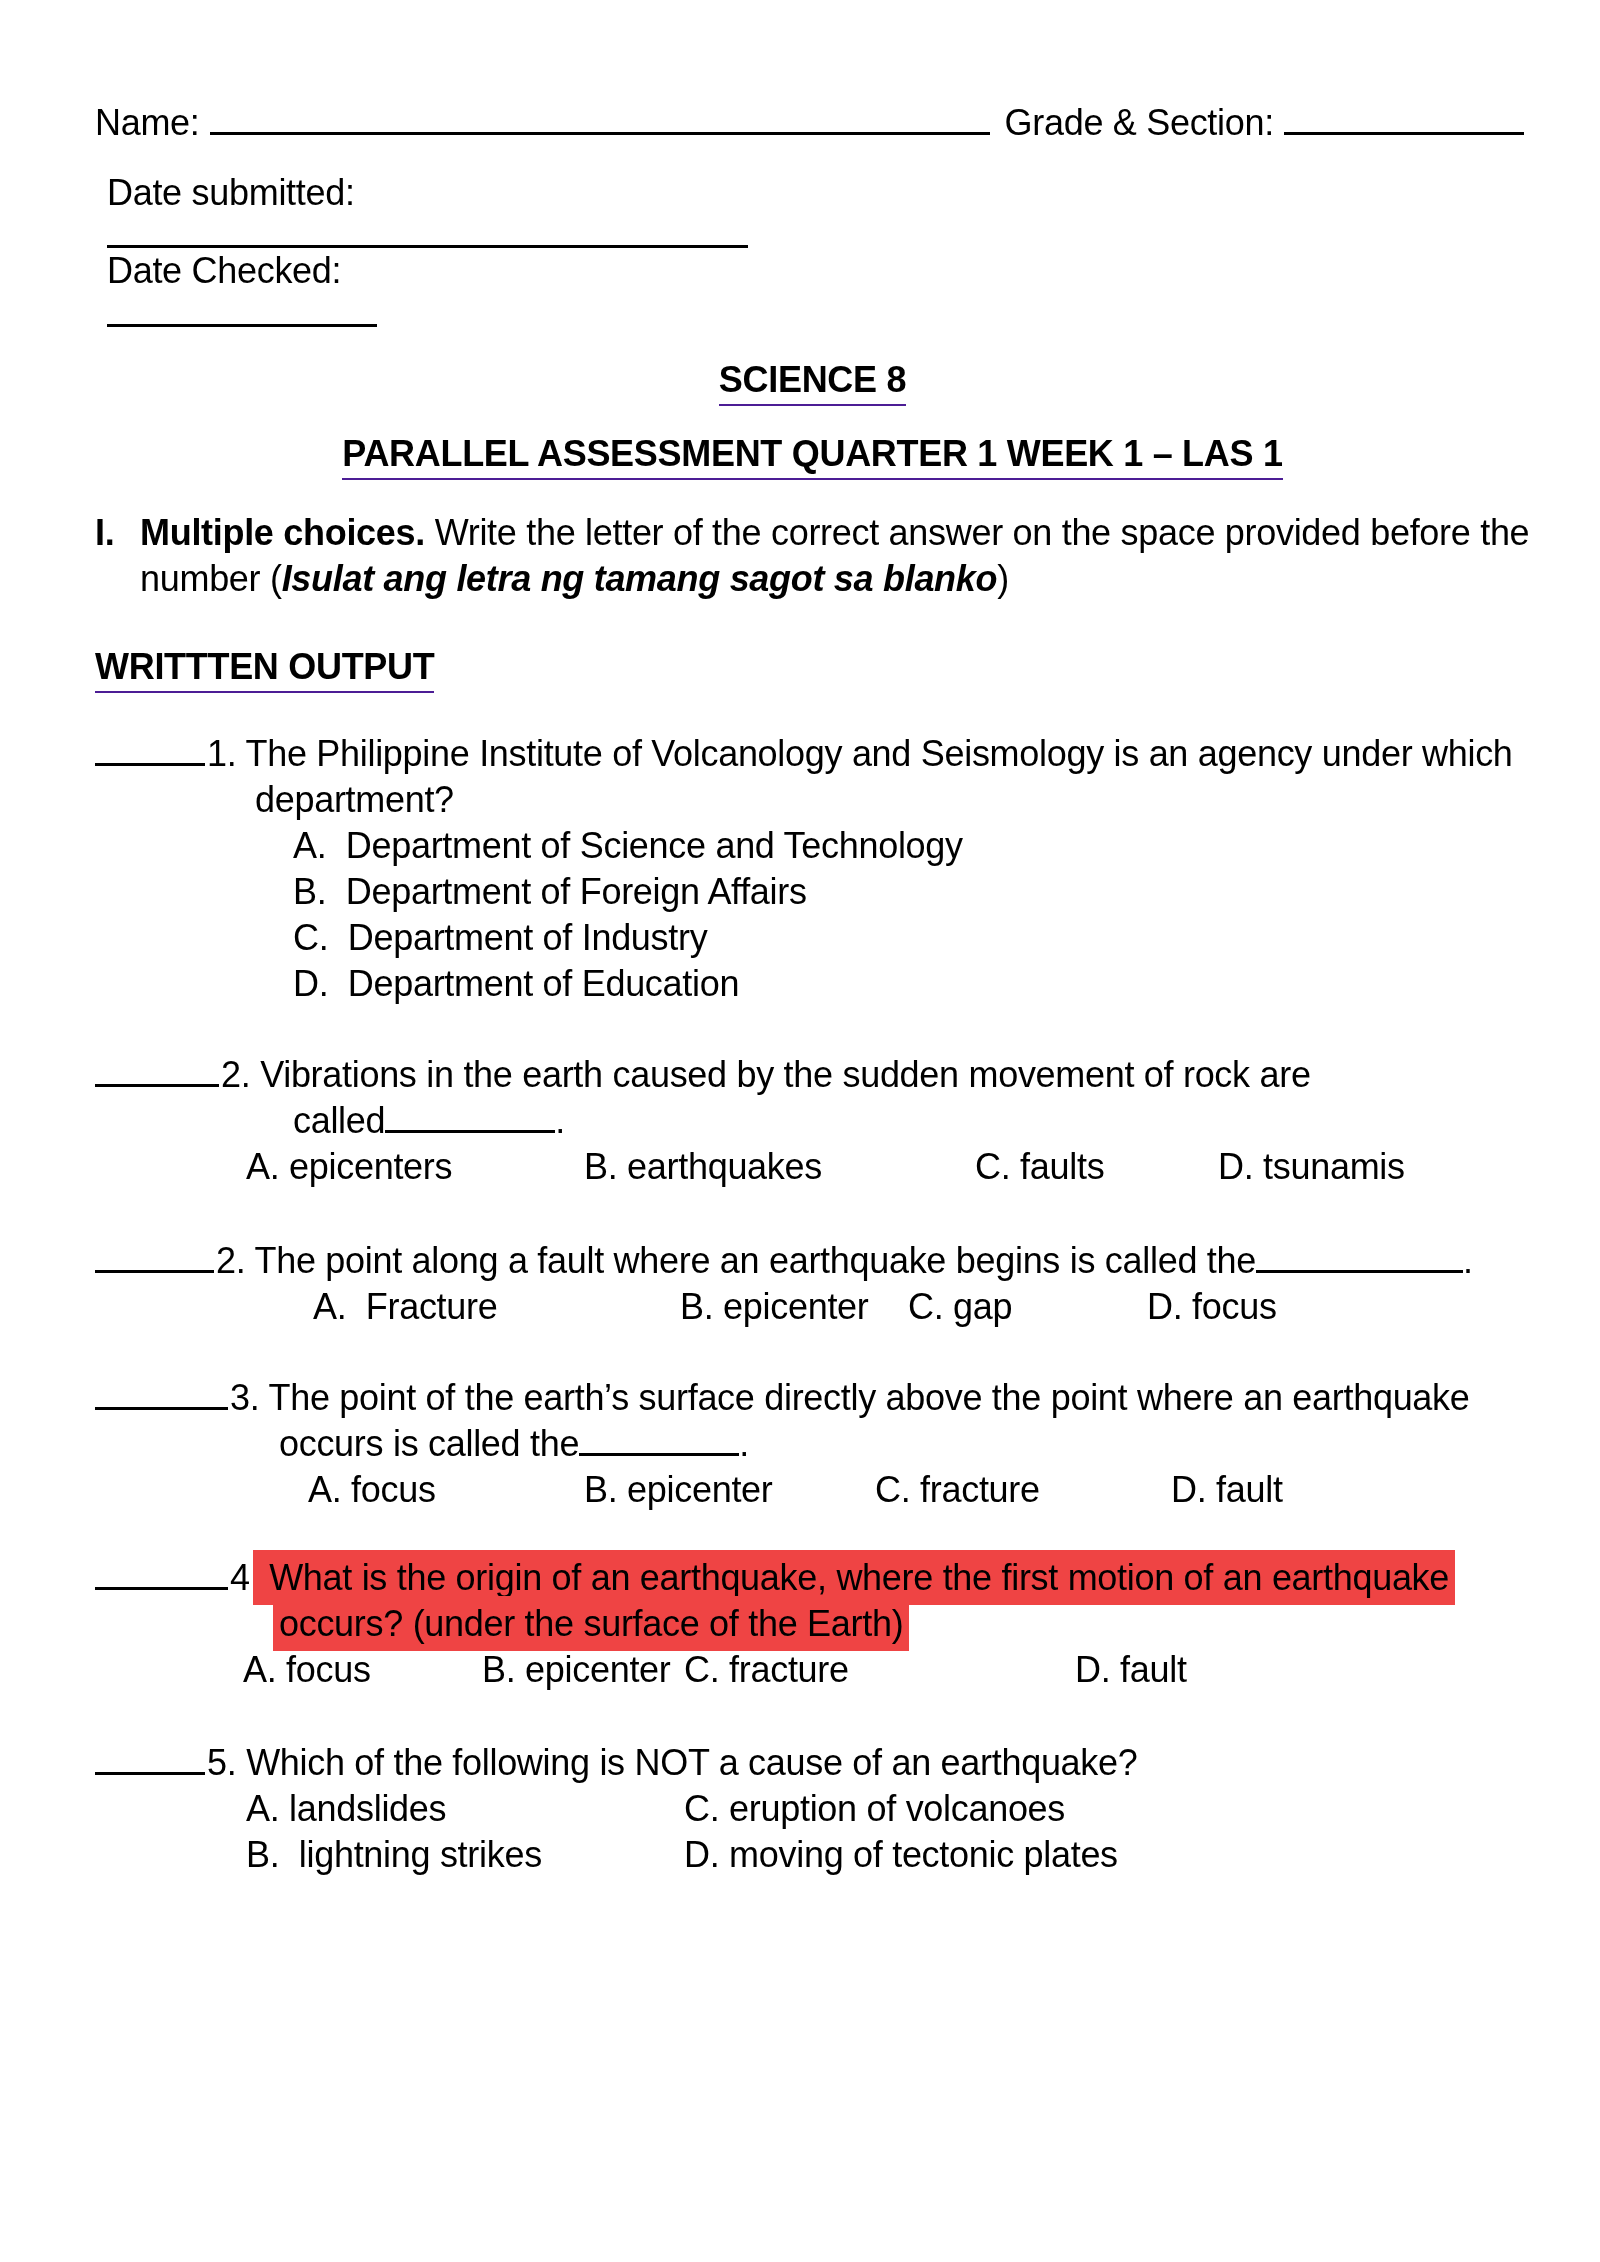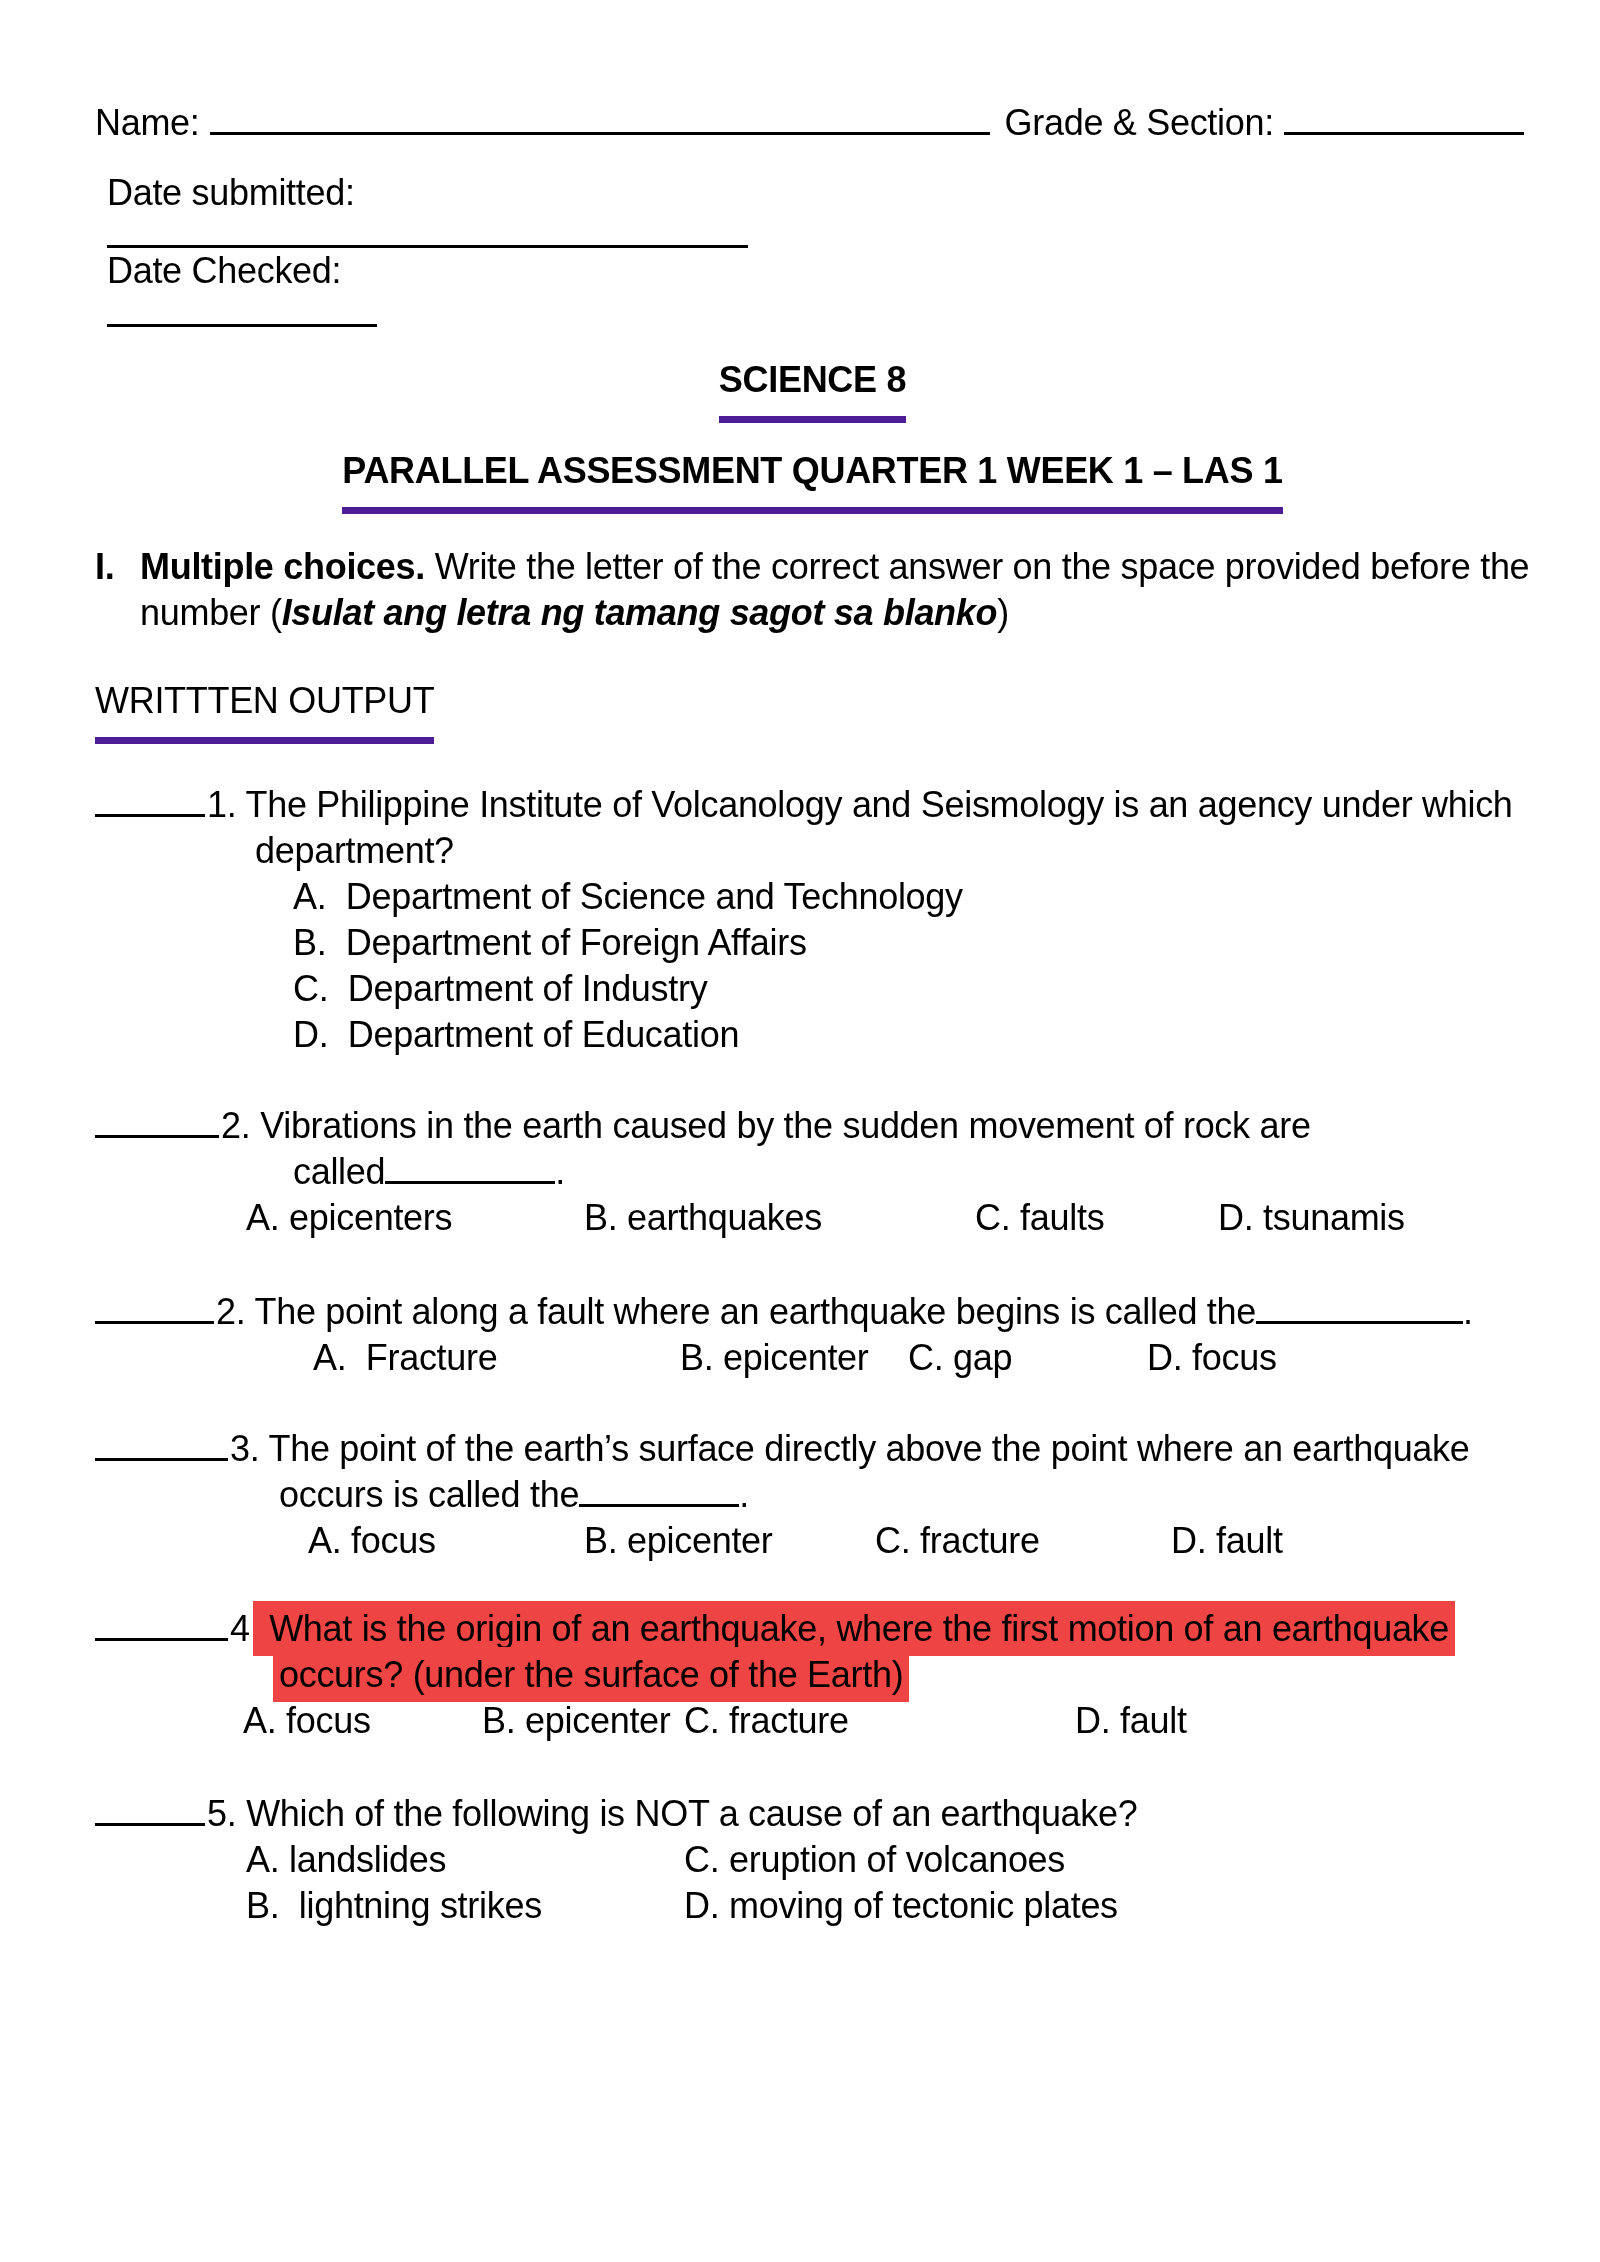--- a/index.html
+++ b/index.html
@@ -19,28 +19,28 @@
   .w-name { width:780px; margin-left:10px; }
   .w-grade { width:240px; margin-left:10px; }
   .w-datesub { width:641px; margin-left:10px; }
   .w-datechk { width:270px; margin-left:10px; }
   .lbl-grade { margin-left:15px; }
   .lbl-datechk { margin-left:12px; }
 
   .center { text-align:center; }
   .h-subject { margin-top:30px; font-weight:bold; }
   .h-title { margin-top:25px; font-weight:bold; }
-  .underline { display:inline-block; border-bottom:7px solid #4c1d95; padding-bottom:13px; }
+  .underline { display:inline-block; border-bottom:2px solid #4c1d95; padding-bottom:1px; }
 
   .instructions { margin-top:30px; display:flex; }
   .instr-numeral { font-weight:bold; width:45px; flex:0 0 45px; }
   .bold { font-weight:bold; }
   .boldital { font-weight:bold; font-style:italic; }
 
-  .section-heading { margin-top:42px; font-weight:normal; }
+  .section-heading { margin-top:42px; font-weight:bold; }
 
   .q { position:relative; }
   .q-line { white-space:pre-wrap; }
   .blank-pre { margin-right:2px; }
   .w110 { width:110px; } .w119 { width:119px; } .w124 { width:124px; } .w133 { width:133px; }
   .w160i { width:160px; } .w170i { width:170px; } .w207i { width:207px; }
   .ind160 { margin-left:160px; }
   .ind184 { margin-left:184px; }
   .ind198 { margin-left:198px; }
 

